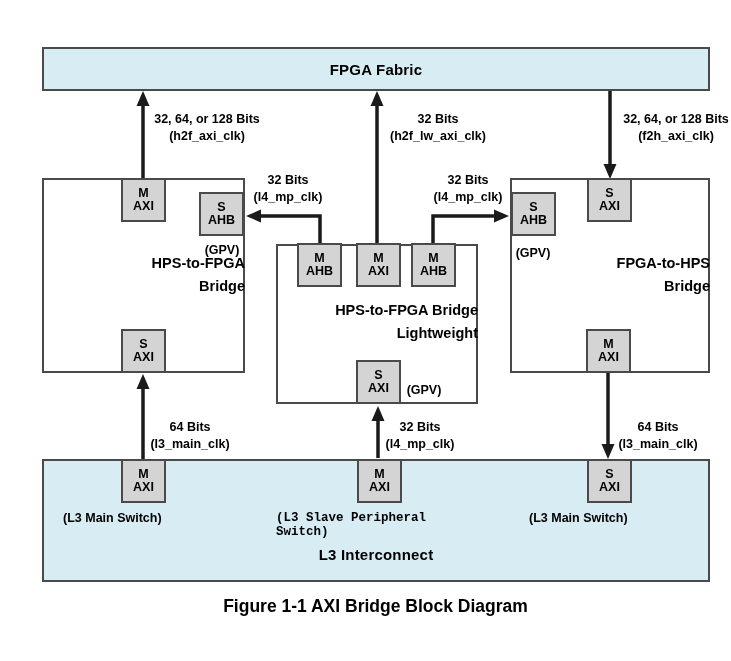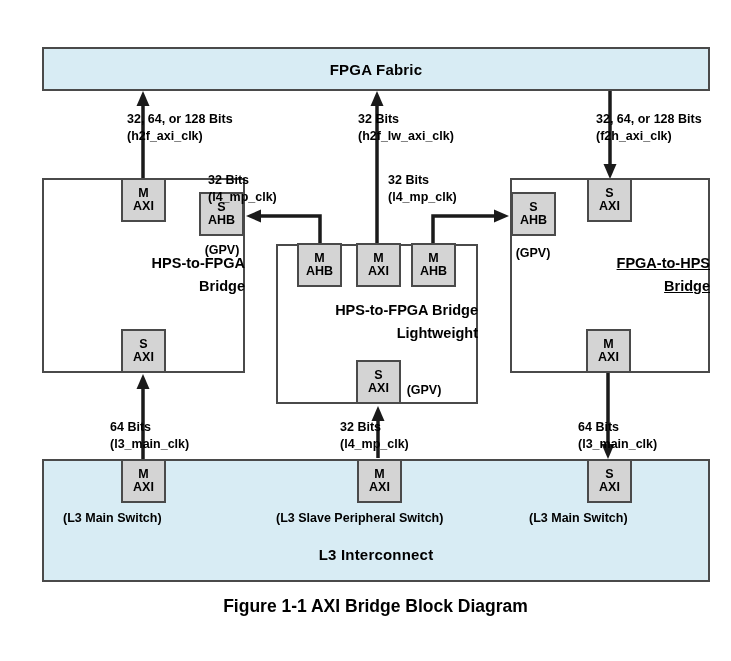--- a/index.html
+++ b/index.html
@@ -22,21 +22,21 @@
   .title{
     position:absolute;text-align:right;font-size:14.5px;line-height:23px;
   }
   .port{
     position:absolute;box-sizing:border-box;width:45px;height:44px;
     background:var(--port-fill,#d4d4d4);border:2px solid var(--box-border,#4a4a4a);
     display:flex;flex-direction:column;align-items:center;justify-content:center;
     font-size:12.5px;line-height:13px;text-align:center;
   }
   .conn-label{
-    position:absolute;width:160px;font-size:12.5px;line-height:17px;
+    position:absolute;width:160px;text-align:center;font-size:12.5px;line-height:17px;
   }
   .gpv{
     position:absolute;width:60px;text-align:center;font-size:12.5px;
   }
   .switch-label{
     position:absolute;text-align:left;font-size:12.5px;
   }
   .caption{
     position:absolute;left:10px;width:731px;text-align:center;font-size:17.5px;
   }
@@ -61,21 +61,21 @@
     <div>Bridge</div>
   </div>
 
   <div class="bigbox" style="left:276px;top:244px;width:202px;height:160px;"></div>
   <div class="title" style="left:276px;top:299px;width:202px;">
     <div>HPS-to-FPGA Bridge</div>
     <div>Lightweight</div>
   </div>
 
   <div class="bigbox" style="left:510px;top:178px;width:200px;height:195px;"></div>
-  <div class="title" style="left:510px;top:252px;width:200px;text-decoration:underline;">
+  <div class="title" style="left:510px;top:252px;width:200px;">
     <div>FPGA-to-HPS</div>
     <div>Bridge</div>
   </div>
 
   <svg class="arrows" width="731" height="661" viewBox="0 0 731 661">
 
     <line x1="143" y1="178" x2="143" y2="104"></line>
     <polygon points="143,91 136.5,106 149.5,106"></polygon>
 
     <line x1="377" y1="243" x2="377" y2="104"></line>
@@ -148,21 +148,21 @@
 
   <div class="port" style="left:121px;top:459px;">
     <span>M</span>
     <span>AXI</span>
   </div>
   <div class="switch-label" style="left:63px;top:511px;width:160px;">(L3 Main Switch)</div>
   <div class="port" style="left:357px;top:459px;">
     <span>M</span>
     <span>AXI</span>
   </div>
-  <div class="switch-label" style="left:276px;top:511px;width:204px;">(L3 Slave Peripheral Switch)</div>
+  <div class="switch-label" style="left:276px;top:511px;width:204px;font-family:Liberation Mono, monospace;">(L3 Slave Peripheral Switch)</div>
   <div class="port" style="left:587px;top:459px;">
     <span>S</span>
     <span>AXI</span>
   </div>
   <div class="switch-label" style="left:529px;top:511px;width:160px;">(L3 Main Switch)</div>
 
   <div class="conn-label" style="left:127px;top:111px;">
     <div>32, 64, or 128 Bits</div>
     <div>(h2f_axi_clk)</div>
   </div>

